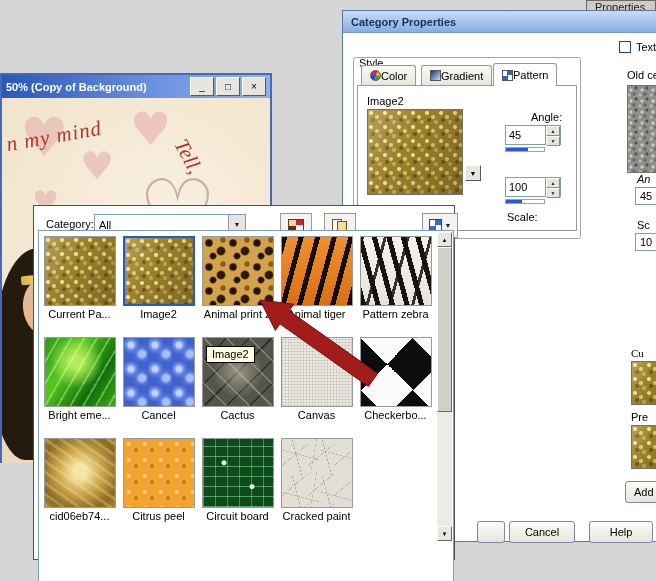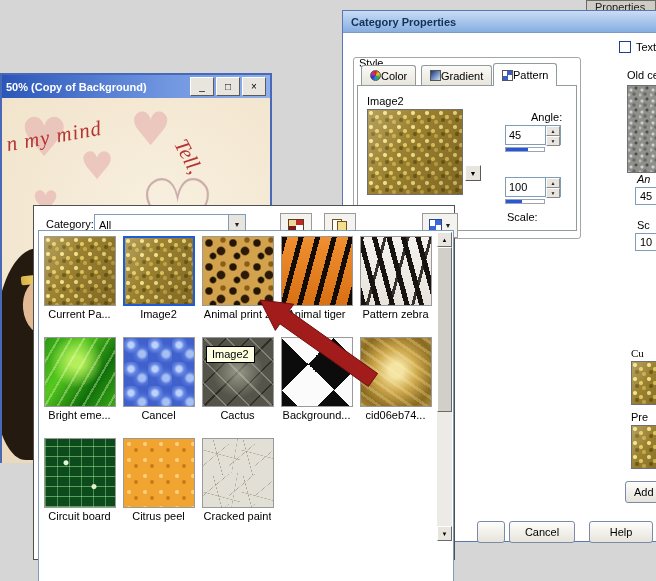--- a/index.html
+++ b/index.html
@@ -364,34 +364,38 @@
           </div>
           <div class="cell">
             <div class="thumb pat-bubbles"></div>
             <div class="cell-label">Cancel</div>
           </div>
           <div class="cell">
             <div class="thumb pat-quilt"></div>
             <div class="cell-label">Cactus</div>
           </div>
           <div class="cell">
+            <div class="thumb pat-canvas"></div>
+            <div class="cell-label">Canvas</div>
+          </div>
+          <div class="cell">
             <div class="thumb pat-checker"></div>
-            <div class="cell-label">Background...</div>
+            <div class="cell-label">Checkerbo...</div>
           </div>
           <div class="cell">
             <div class="thumb pat-foil"></div>
             <div class="cell-label">cid06eb74...</div>
           </div>
           <div class="cell">
+            <div class="thumb pat-citrus"></div>
+            <div class="cell-label">Citrus peel</div>
+          </div>
+          <div class="cell">
             <div class="thumb pat-circuit"></div>
             <div class="cell-label">Circuit board</div>
-          </div>
-          <div class="cell">
-            <div class="thumb pat-citrus"></div>
-            <div class="cell-label">Citrus peel</div>
           </div>
           <div class="cell">
             <div class="thumb pat-cracked"></div>
             <div class="cell-label">Cracked paint</div>
           </div>
         </div>
       <div class="sbar">
         <div class="sb-btn top"><span>▲</span></div>
         <div class="sb-thumb"></div>
         <div class="sb-btn bot"><span>▼</span></div>

